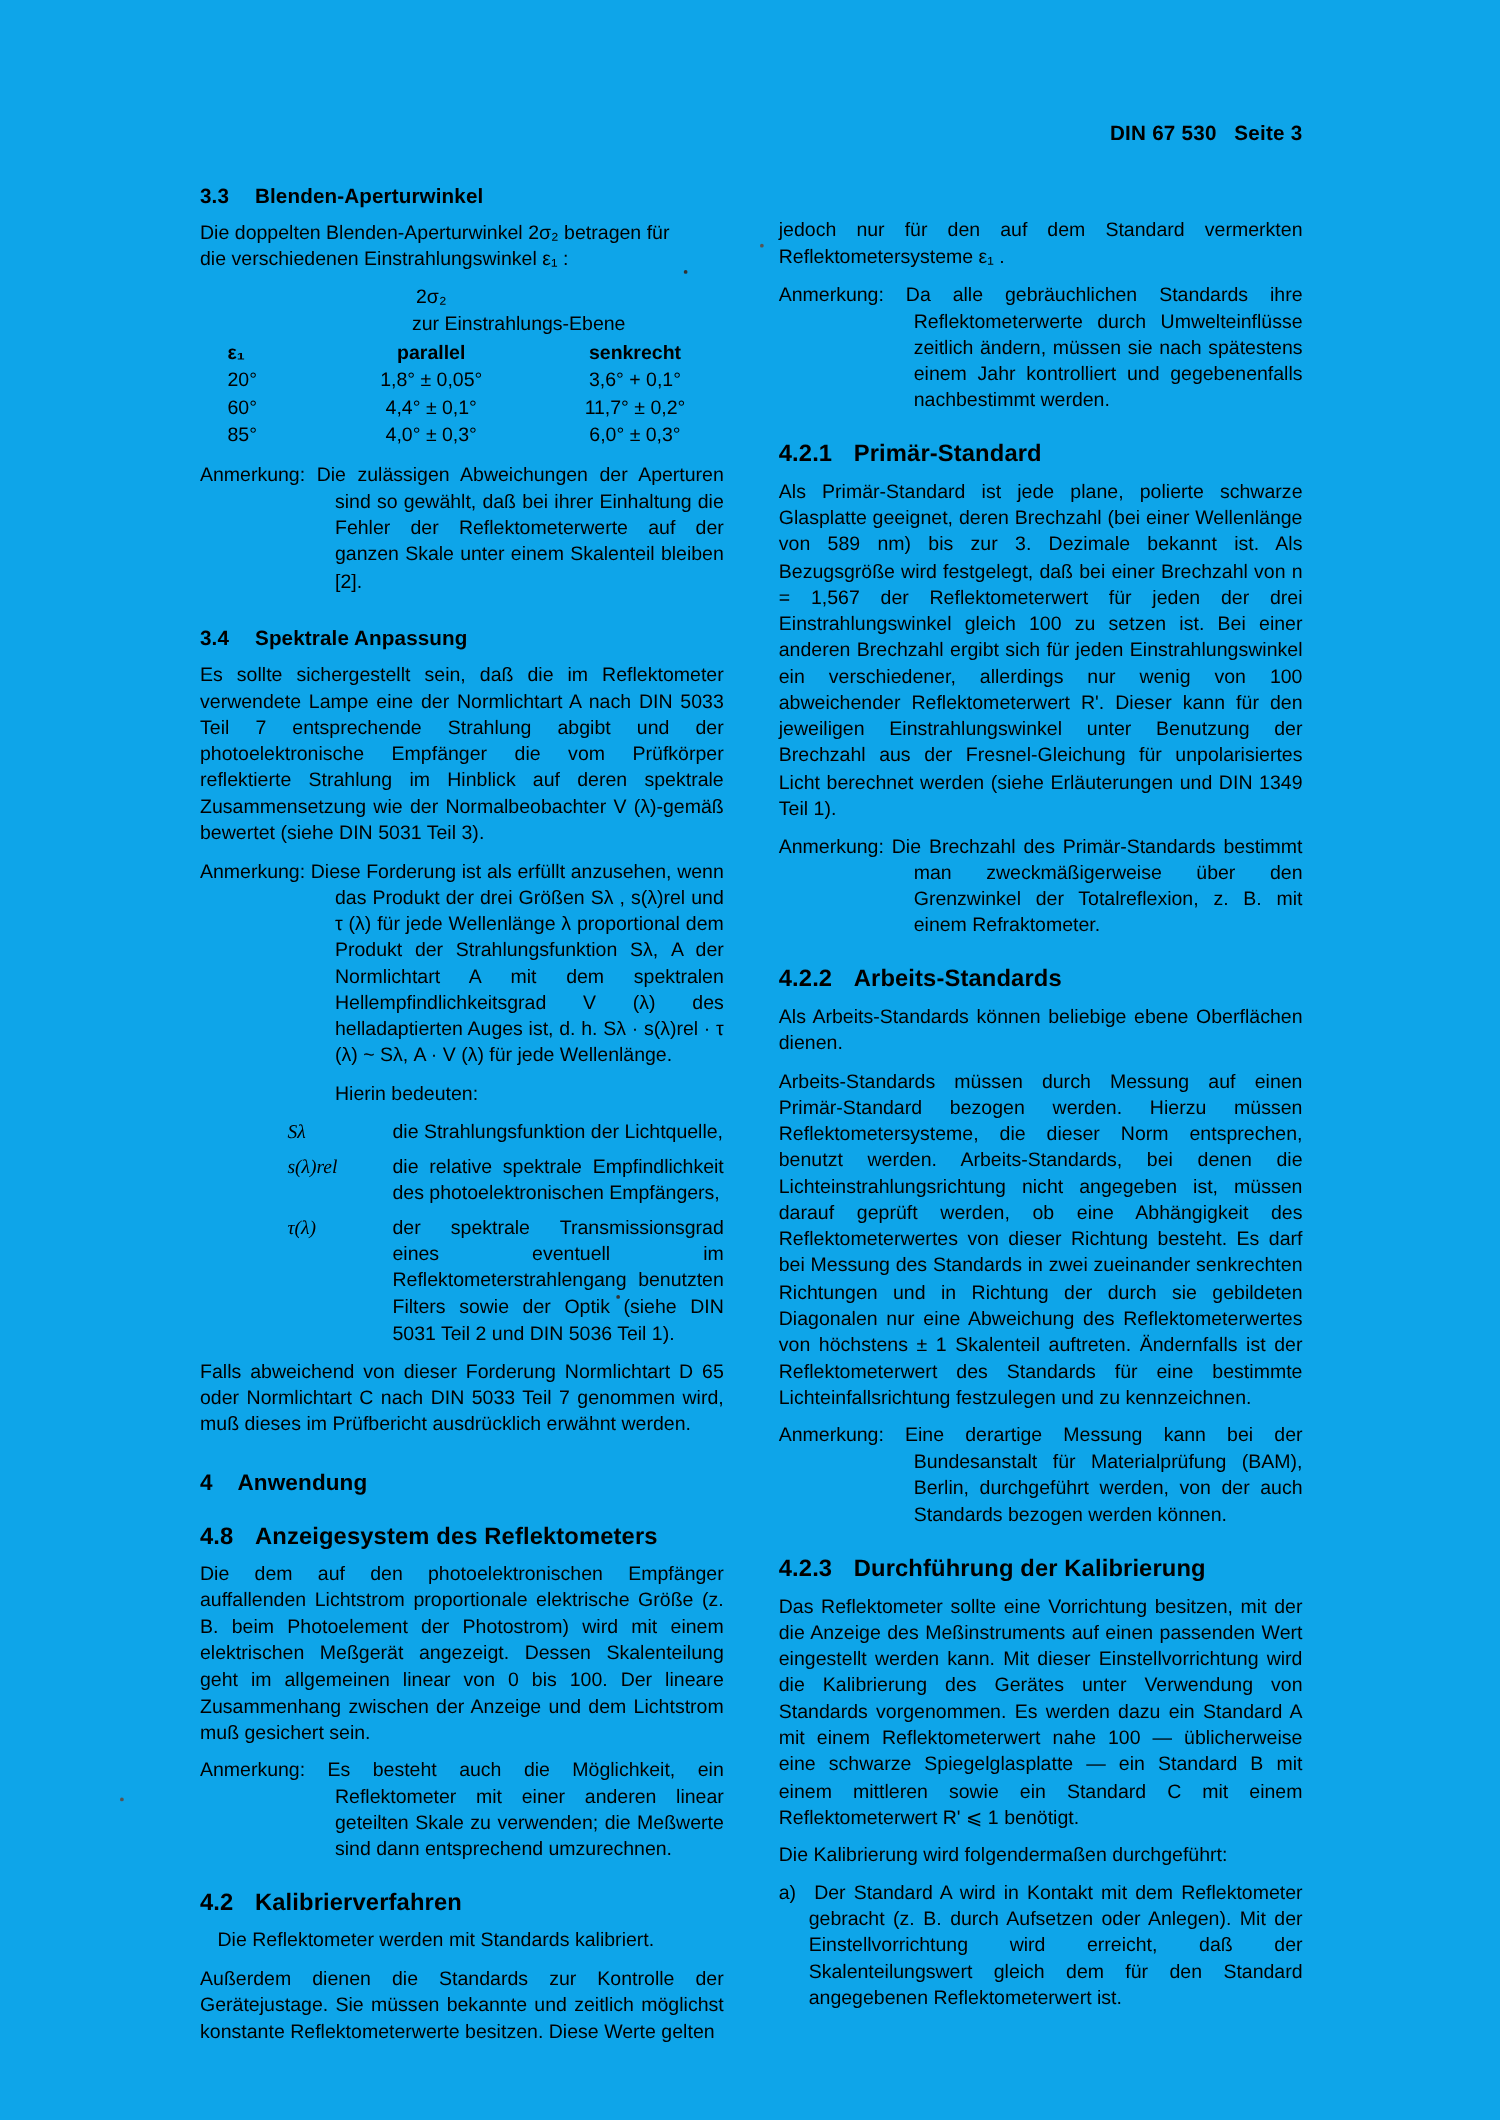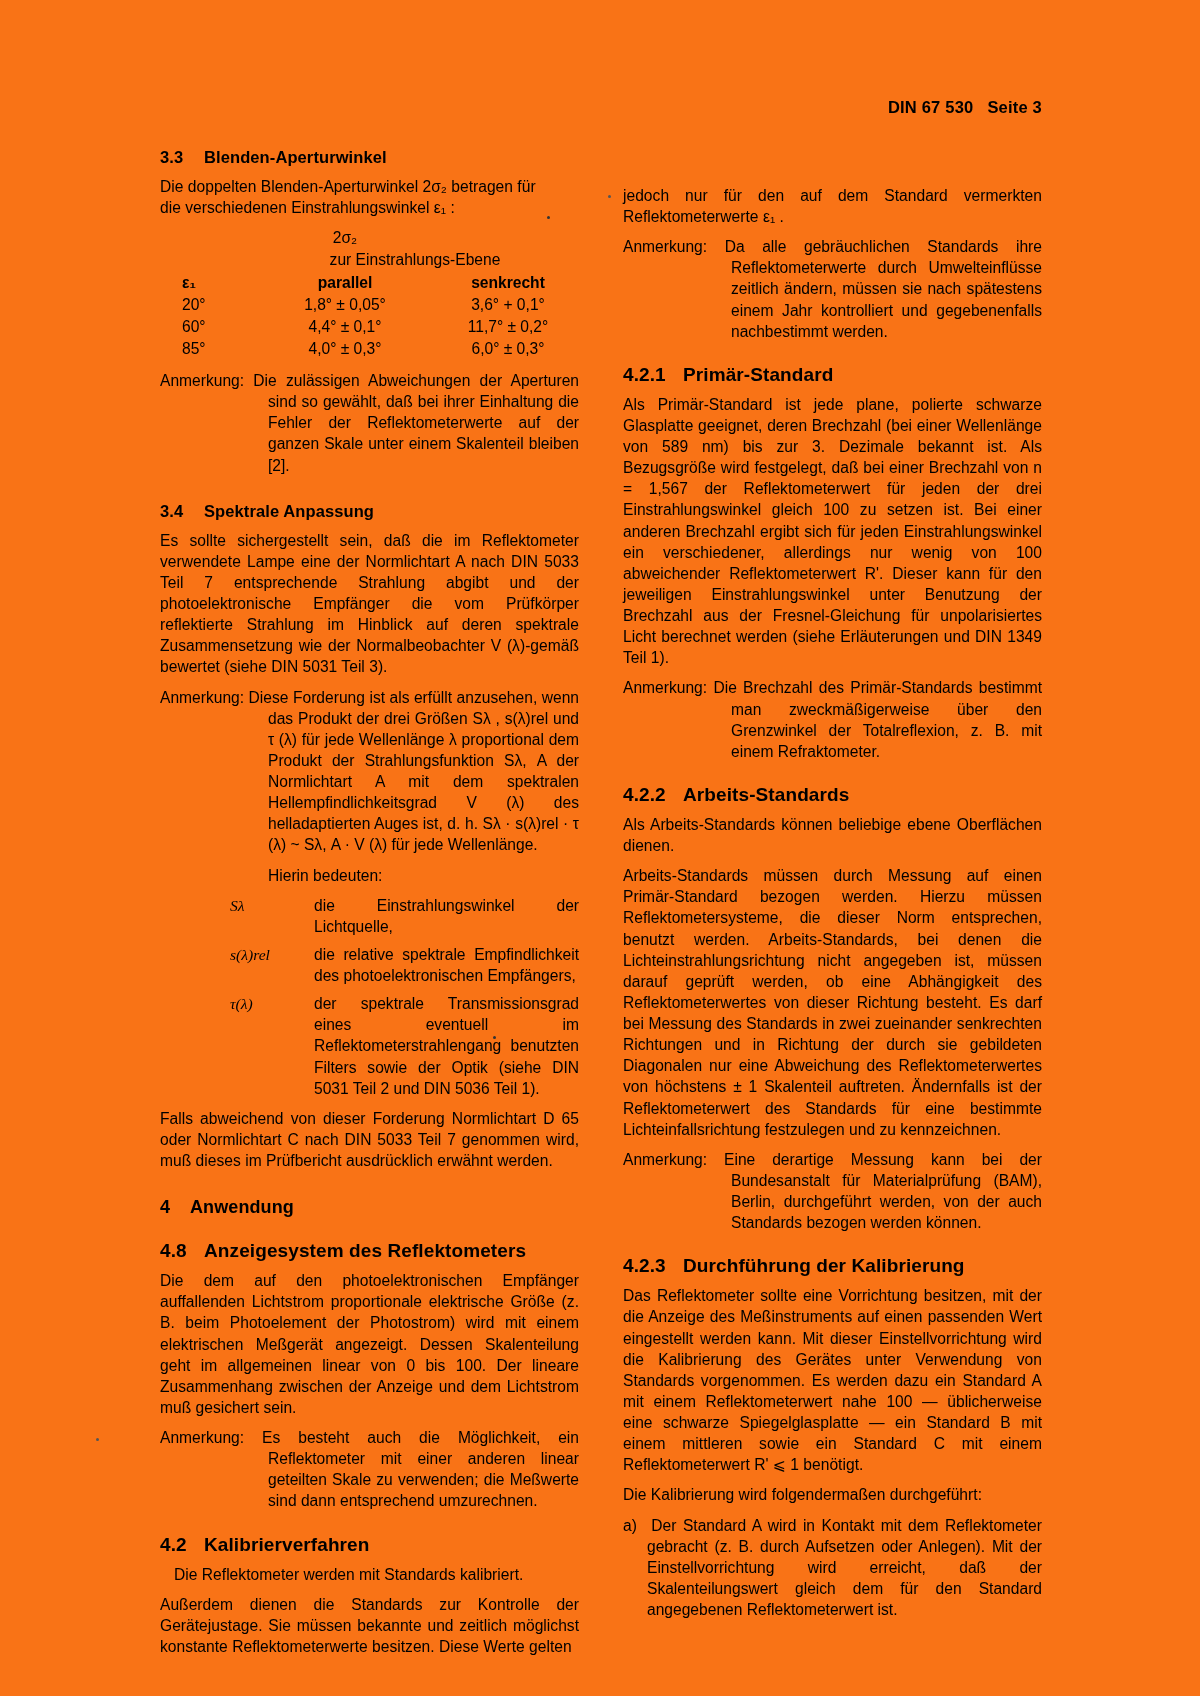--- a/index.html
+++ b/index.html
@@ -8,21 +8,21 @@
     background: #ffffff;
   }
   body {
     font-family: "Liberation Sans", sans-serif;
     color: #000000;
   }
   .page {
     position: relative;
     width: 1200px;
     height: 1696px;
-    background: #f97316;
+    background: #0ea5e9;
     overflow: hidden;
     box-sizing: border-box;
   }
   .header {
     position: absolute;
     top: 98px;
     right: 158px;
     font-size: 16.5px;
     font-weight: bold;
     letter-spacing: 0.2px;
@@ -217,21 +217,21 @@
       <div class="note">
         <span class="lbl">Anmerkung:</span>
         <span>Diese Forderung ist als erfüllt anzusehen, wenn das Produkt der drei Größen Sλ , s(λ)rel und τ (λ) für jede Wellenlänge λ proportional dem Produkt der Strahlungsfunktion Sλ, A der Normlichtart A mit dem spektralen Hellempfindlichkeitsgrad V (λ) des helladaptierten Auges ist, d. h. Sλ · s(λ)rel · τ (λ) ~ Sλ, A · V (λ) für jede Wellenlänge.</span>
       </div>
 
       <div class="note-cont">Hierin bedeuten:</div>
 
       <div class="defs">
         <div class="defrow">
           <div class="defsym mi">Sλ</div>
-          <div class="defdesc">die Einstrahlungswinkel der Lichtquelle,</div>
+          <div class="defdesc">die Strahlungsfunktion der Lichtquelle,</div>
         </div>
         <div class="defrow">
           <div class="defsym mi">s(λ)rel</div>
           <div class="defdesc">die relative spektrale Empfindlichkeit des photoelektronischen Empfängers,</div>
         </div>
         <div class="defrow">
           <div class="defsym mi">τ(λ)</div>
           <div class="defdesc">der spektrale Transmissionsgrad eines eventuell im Reflektometerstrahlengang benutzten Filters sowie der Optik (siehe DIN 5031 Teil 2 und DIN 5036 Teil 1).</div>
         </div>
       </div>
@@ -257,21 +257,21 @@
         <span class="num">4.2</span><span>Kalibrierverfahren</span>
       </h3>
 
       <p class="body" style="padding-left:14px;">Die Reflektometer werden mit Standards kalibriert.</p>
       <p class="body">Außerdem dienen die Standards zur Kontrolle der Gerätejustage. Sie müssen bekannte und zeitlich möglichst konstante Reflektometerwerte besitzen. Diese Werte gelten</p>
 
     </div>
 
     <div class="col">
 
-      <p class="body">jedoch nur für den auf dem Standard vermerkten Reflektometerwerte ε₁ .</p>
+      <p class="body">jedoch nur für den auf dem Standard vermerkten Reflektometersysteme ε₁ .</p>
 
       <div class="note">
         <span class="lbl">Anmerkung:</span>
         <span>Da alle gebräuchlichen Standards ihre Reflektometerwerte durch Umwelteinflüsse zeitlich ändern, müssen sie nach spätestens einem Jahr kontrolliert und gegebenenfalls nachbestimmt werden.</span>
       </div>
 
       <h3 class="subsec">
         <span class="num" style="min-width:60px;">4.2.1</span><span>Primär-Standard</span>
       </h3>
 

